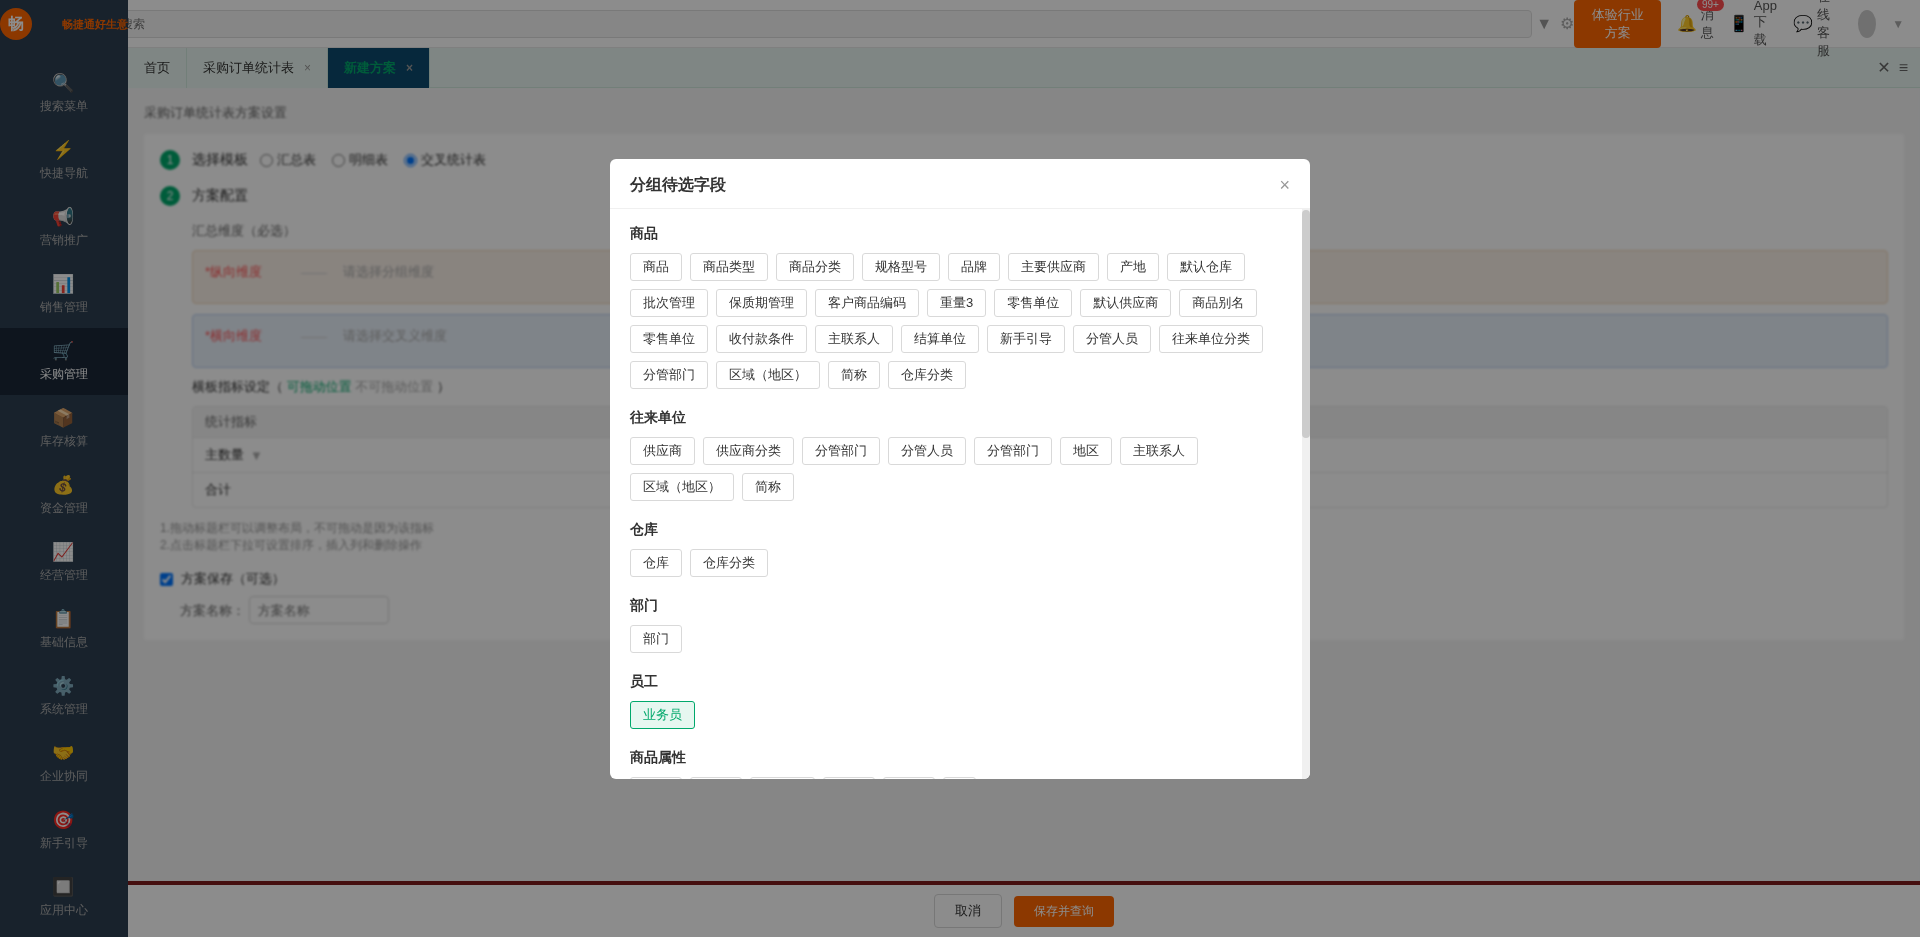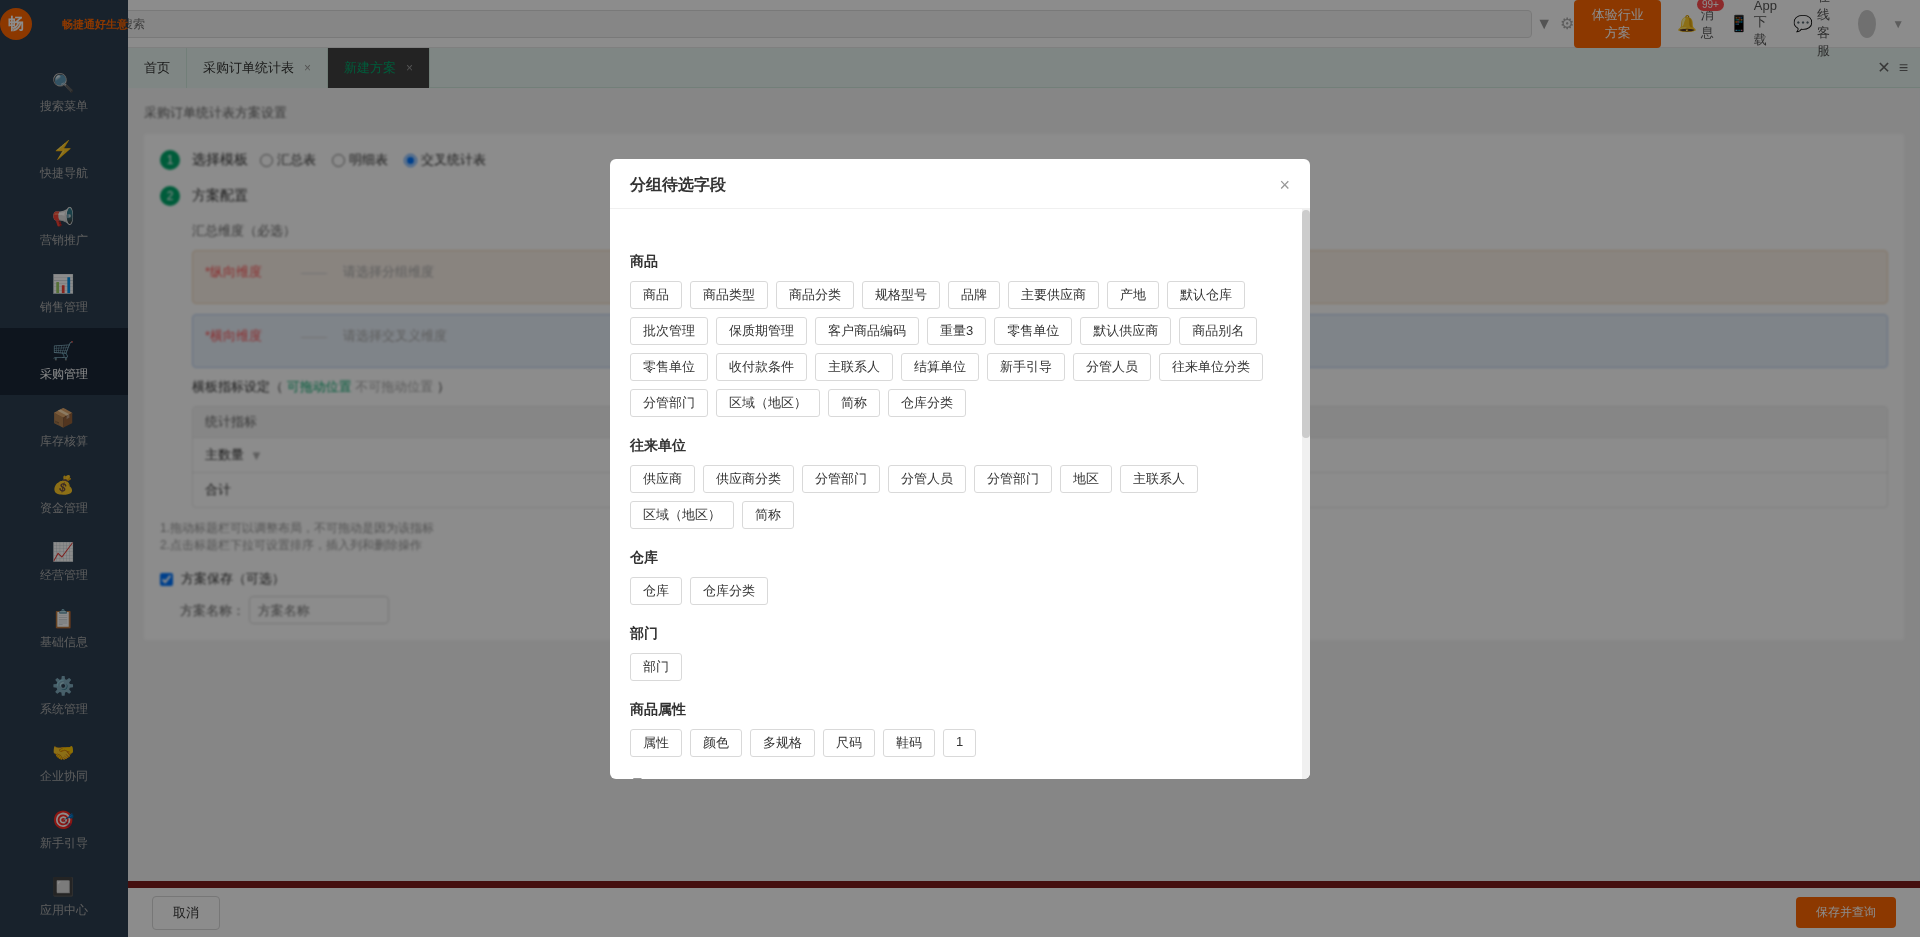--- a/index.html
+++ b/index.html
@@ -109,23 +109,23 @@
       align-items: center;
       padding: 0 16px;
       cursor: pointer;
       font-size: 13px;
       color: #333;
       border-right: 1px solid #d0e8dc;
       gap: 6px;
       background: #e8f5f0;
     }
     .tab-item.active {
-      background: #404040;
+      background: #0c4a6e;
       color: #00a86b;
-      font-weight: 400;
+      font-weight: 700;
     }
     .tab-close {
       font-size: 12px;
       color: #999;
       cursor: pointer;
       margin-left: 4px;
     }
     .tab-bar-right {
       margin-left: auto;
       display: flex;
@@ -246,25 +246,25 @@
       min-width: 80px;
     }
 
     .bottom-bar {
       position: fixed;
       bottom: 0;
       left: 128px;
       right: 0;
       height: 56px;
       background: #fff;
-      border-top: 7px solid #7f1d1d;
-      display: flex;
-      align-items: center;
-      justify-content: space-between;
-      padding: 0 24px;
+      border-top: 4px solid #7f1d1d;
+      display: flex;
+      align-items: center;
+      justify-content: center;
+      padding: 0 31px;
       gap: 12px;
       z-index: 98;
     }
     .btn-cancel {
       background: #fff;
       border: 1px solid #d9d9d9;
       color: #333;
       padding: 7px 20px;
       border-radius: 4px;
       cursor: pointer;
@@ -292,21 +292,20 @@
     }
 
     .modal {
       background: #fff;
       border-radius: 6px;
       width: 700px;
       max-height: 620px;
       display: flex;
       flex-direction: column;
       position: relative;
-      gap: 28px;
     }
 
     .modal-header {
       display: flex;
       align-items: center;
       justify-content: space-between;
       padding: 16px 20px 12px;
       border-bottom: 1px solid #f0f0f0;
     }
     .modal-title {
@@ -632,38 +631,38 @@
       </div>
 
       <div class="field-section">
         <div class="field-section-title">部门</div>
         <div class="field-tags">
           <div class="field-tag">部门</div>
         </div>
       </div>
 
       <div class="field-section">
+        <div class="field-section-title">员工</div>
+        <div class="field-tags">
+          <div class="field-tag selected">业务员</div>
+        </div>
+      </div>
+
+      <div class="field-section">
         <div class="field-section-title">商品属性</div>
         <div class="field-tags">
           <div class="field-tag">属性</div>
           <div class="field-tag">颜色</div>
           <div class="field-tag">多规格</div>
           <div class="field-tag">尺码</div>
           <div class="field-tag">鞋码</div>
           <div class="field-tag">1</div>
         </div>
       </div>
 
-      <div class="field-section">
-        <div class="field-section-title">员工</div>
-        <div class="field-tags">
-          <div class="field-tag selected">业务员</div>
-        </div>
-      </div>
-
     </div>
 
     <div style="position:absolute;right:0;top:50px;bottom:0;width:8px;background:#f0f0f0;border-radius:0 0 6px 0;">
       <div style="width:8px;height:40%;background:#ccc;border-radius:4px;margin-top:20%;"></div>
     </div>
   </div>
 </div>
 
 <div class="bottom-bar">
   <button class="btn-cancel">取消</button>

